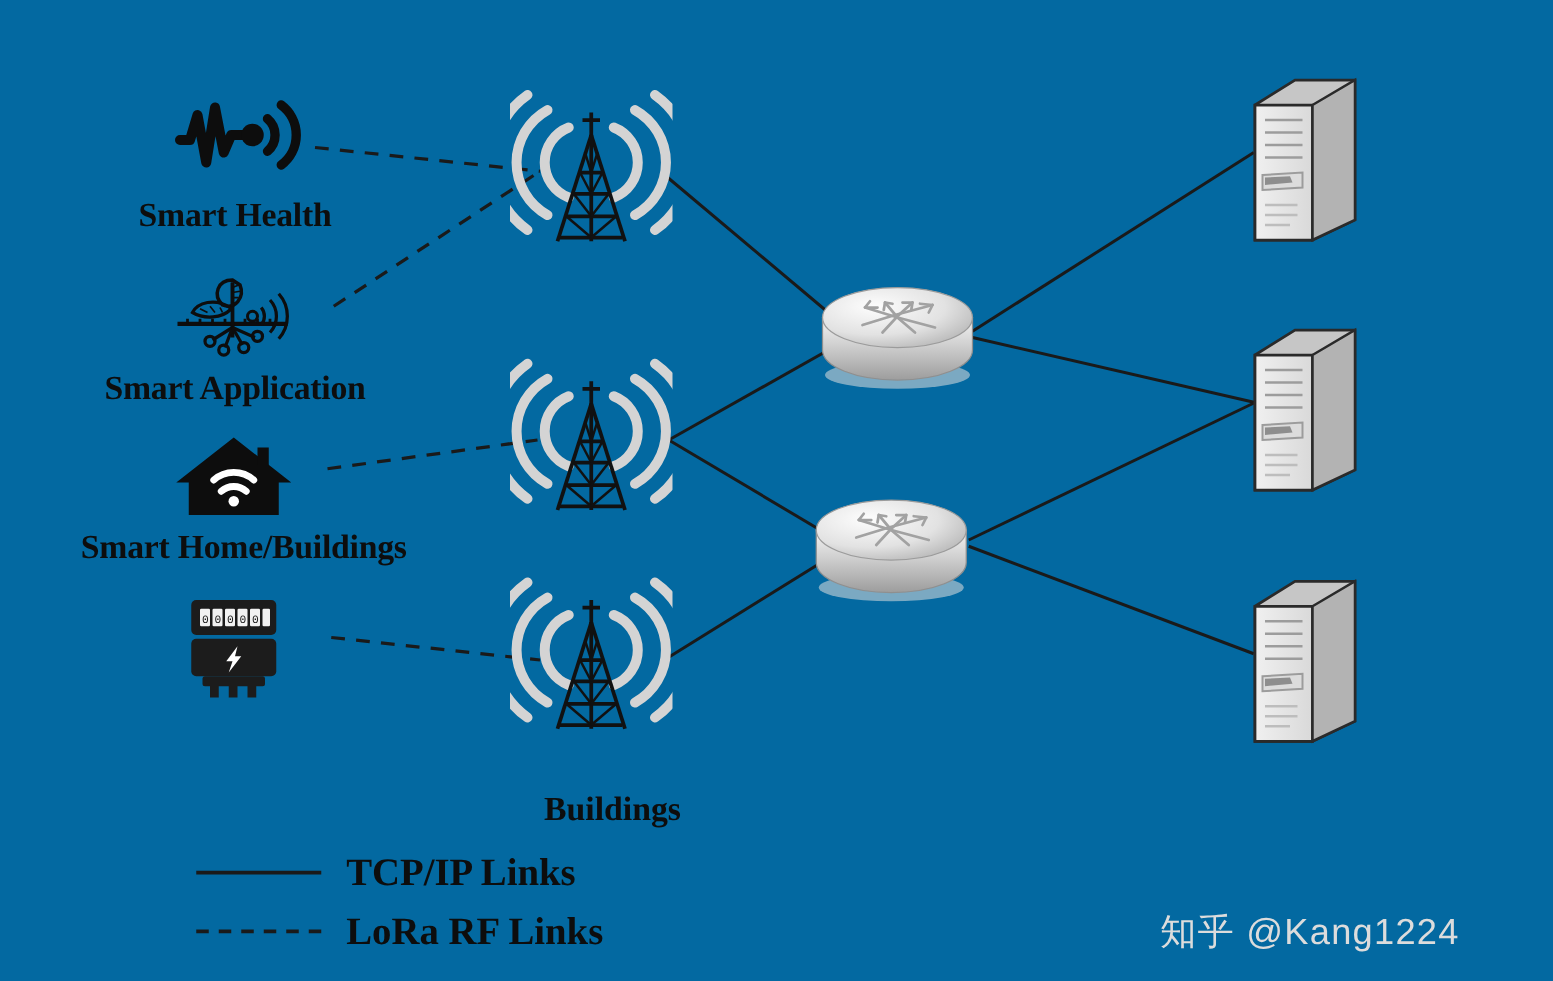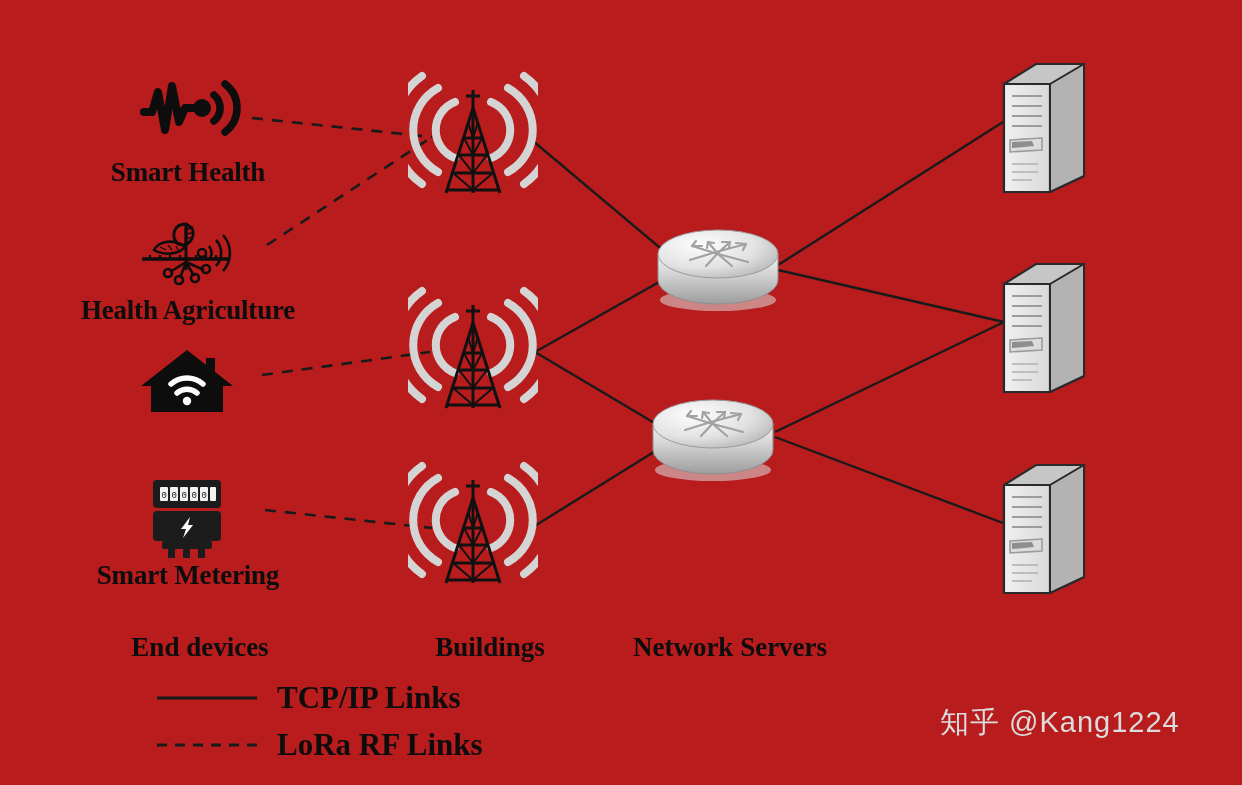--- a/index.html
+++ b/index.html
@@ -7,21 +7,21 @@
     padding: 0;
     background: #ffffff;
   }
   body {
     font-family: "Liberation Serif", serif;
   }
   #canvas {
     position: relative;
     width: 1242px;
     height: 785px;
-    background: #b91c1c;
+    background: #0369a1;
     overflow: hidden;
   }
   #links {
     position: absolute;
     left: 0;
     top: 0;
     width: 1242px;
     height: 785px;
     pointer-events: none;
   }
@@ -155,33 +155,34 @@
         <circle cx="65" cy="66" r="4"></circle>
         <circle cx="76" cy="57" r="4"></circle>
 
         <circle cx="72" cy="41" r="4" stroke-width="2.4"></circle>
         <path d="M79 34 A11 11 0 0 1 79 48" stroke-width="2.6"></path>
         <path d="M86 28 A19 19 0 0 1 86 54" stroke-width="2.6"></path>
         <path d="M93 23 A27 27 0 0 1 93 59" stroke-width="2.6"></path>
       </g>
     </svg>
   </div>
-  <div class="dev-label" style="left:0px; top:295px; width:376px;">Health Agriculture</div>
+  <div class="dev-label" style="left:0px; top:295px; width:376px;">Smart Application</div>
 
   <div class="node" style="left:140px; top:348px;">
     <svg class="icon-svg" width="94" height="66" viewBox="0 0 94 66">
       <path d="M47 2 L93 38 L83 38 L83 64 L11 64 L11 38 L1 38 Z" fill="#0d0d0d"></path>
       <rect x="66" y="10" width="9" height="14" fill="#0d0d0d"></rect>
       <g fill="none" stroke="#ffffff" stroke-width="5.5" stroke-linecap="round">
         <path d="M31 36 A24 24 0 0 1 63 36"></path>
         <path d="M37 45 A15 15 0 0 1 57 45"></path>
       </g>
       <circle cx="47" cy="53" r="4.2" fill="#ffffff"></circle>
     </svg>
   </div>
+  <div class="dev-label" style="left:0px; top:422px; width:390px;">Smart Home/Buildings</div>
 
   <div class="node" style="left:140px; top:478px;">
     <svg class="icon-svg" width="94" height="80" viewBox="0 0 94 80">
       <rect x="13" y="2" width="68" height="28" rx="4" fill="#1c1c1c"></rect>
       <g fill="#f2f2f2">
         <rect x="20" y="9" width="8" height="14" rx="1"></rect>
         <rect x="30" y="9" width="8" height="14" rx="1"></rect>
         <rect x="40" y="9" width="8" height="14" rx="1"></rect>
         <rect x="50" y="9" width="8" height="14" rx="1"></rect>
         <rect x="60" y="9" width="8" height="14" rx="1"></rect>
@@ -195,21 +196,20 @@
           <text x="61.5" y="20">0</text>
       </g>
       <rect x="13" y="33" width="68" height="30" rx="4" fill="#1c1c1c"></rect>
       <path d="M50 39 L41 51 L46 51 L43 60 L53 47 L48 47 Z" fill="#ffffff"></path>
       <rect x="22" y="63" width="50" height="8" rx="2" fill="#1c1c1c"></rect>
       <rect x="28" y="70" width="7" height="11" fill="#1c1c1c"></rect>
       <rect x="43" y="70" width="7" height="11" fill="#1c1c1c"></rect>
       <rect x="58" y="70" width="7" height="11" fill="#1c1c1c"></rect>
     </svg>
   </div>
-  <div class="dev-label" style="left:0px; top:560px; width:376px;">Smart Metering</div>
 
   <div class="node" style="left:408px; top:60px;">
     <svg class="icon-svg" width="130" height="140" viewBox="0 0 130 140">
       <g fill="none" stroke="#d4d4d4" stroke-width="8" stroke-linecap="round">
         <path d="M47 42 A30 30 0 0 0 47 98"></path>
         <path d="M30 28 A48 48 0 0 0 30 112"></path>
         <path d="M14 16 A66 66 0 0 0 14 124"></path>
         <path d="M83 42 A30 30 0 0 1 83 98"></path>
         <path d="M100 28 A48 48 0 0 1 100 112"></path>
         <path d="M116 16 A66 66 0 0 1 116 124"></path>
@@ -440,33 +440,31 @@
       <path d="M12 82 L44 80 L44 92 L12 94 Z" fill="#dcdcdc" stroke="#9c9c9c" stroke-width="1.6"></path>
       <path d="M14 84 L34 83 L36 88 L14 90 Z" fill="#8e8e8e"></path>
       <g stroke="#bdbdbd" stroke-width="2" fill="none">
         <line x1="14" y1="106" x2="40" y2="106"></line>
         <line x1="14" y1="114" x2="40" y2="114"></line>
         <line x1="14" y1="122" x2="34" y2="122"></line>
       </g>
     </svg>
   </div>
 
-  <div class="col-label" style="left:20px; top:632px; width:360px;">End devices</div>
   <div class="col-label" style="left:390px; top:632px; width:200px;">Buildings</div>
-  <div class="col-label" style="left:595px; top:632px; width:270px;">Network Servers</div>
 
   <div class="legend-row" style="left:155px; top:680px;">
     <svg class="legend-swatch" viewBox="0 0 104 14">
       <line x1="2" y1="7" x2="102" y2="7" stroke="#1a1a1a" stroke-width="3"></line>
     </svg>
     <span class="legend-text">TCP/IP Links</span>
   </div>
 
   <div class="legend-row" style="left:155px; top:727px;justify-content:flex-end;">
     <svg class="legend-swatch" viewBox="0 0 104 14">
       <line x1="2" y1="7" x2="102" y2="7" stroke="#1a1a1a" stroke-width="3" stroke-dasharray="10,8"></line>
     </svg>
     <span class="legend-text">LoRa RF Links</span>
   </div>
 
-  <div class="watermark" style="left:928px; top:703px;margin-left:12px;">知乎 @Kang1224</div>
+  <div class="watermark" style="left:928px; top:726px;">知乎 @Kang1224</div>
 
 </div>
 
 </body></html>

